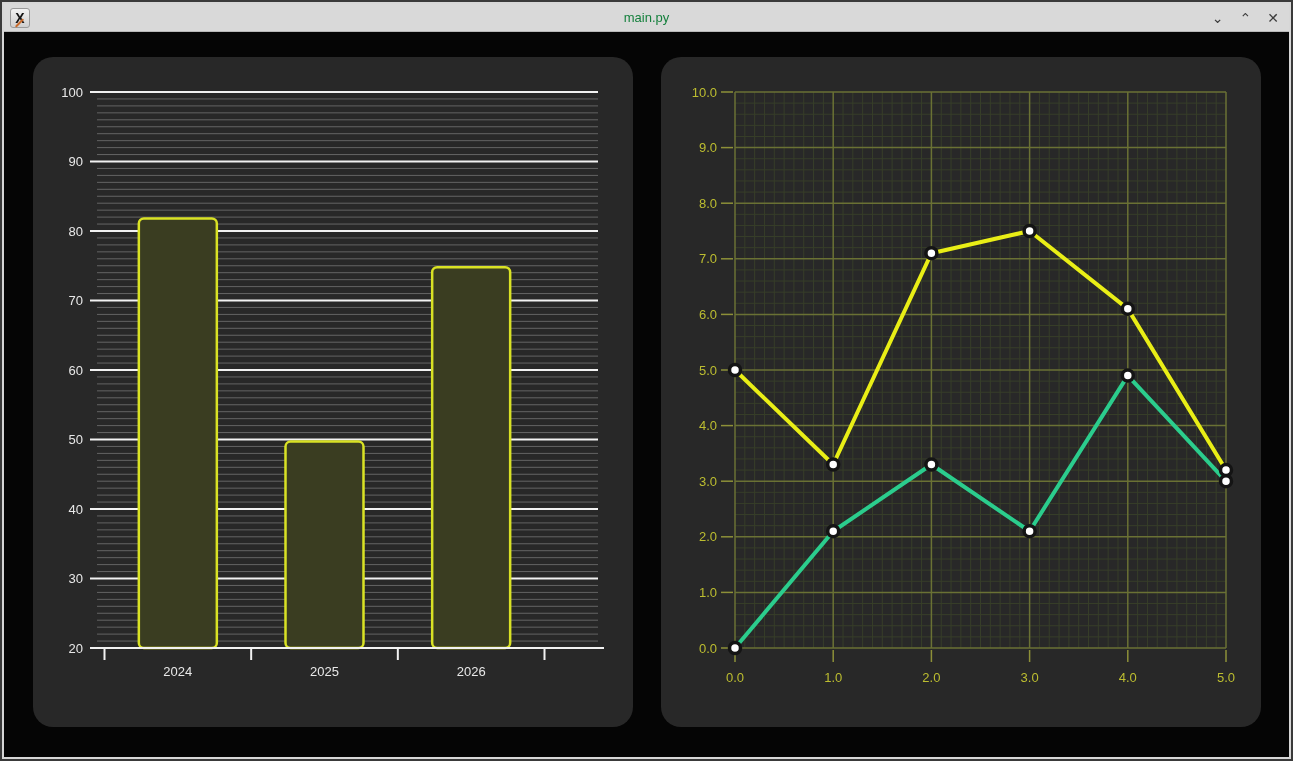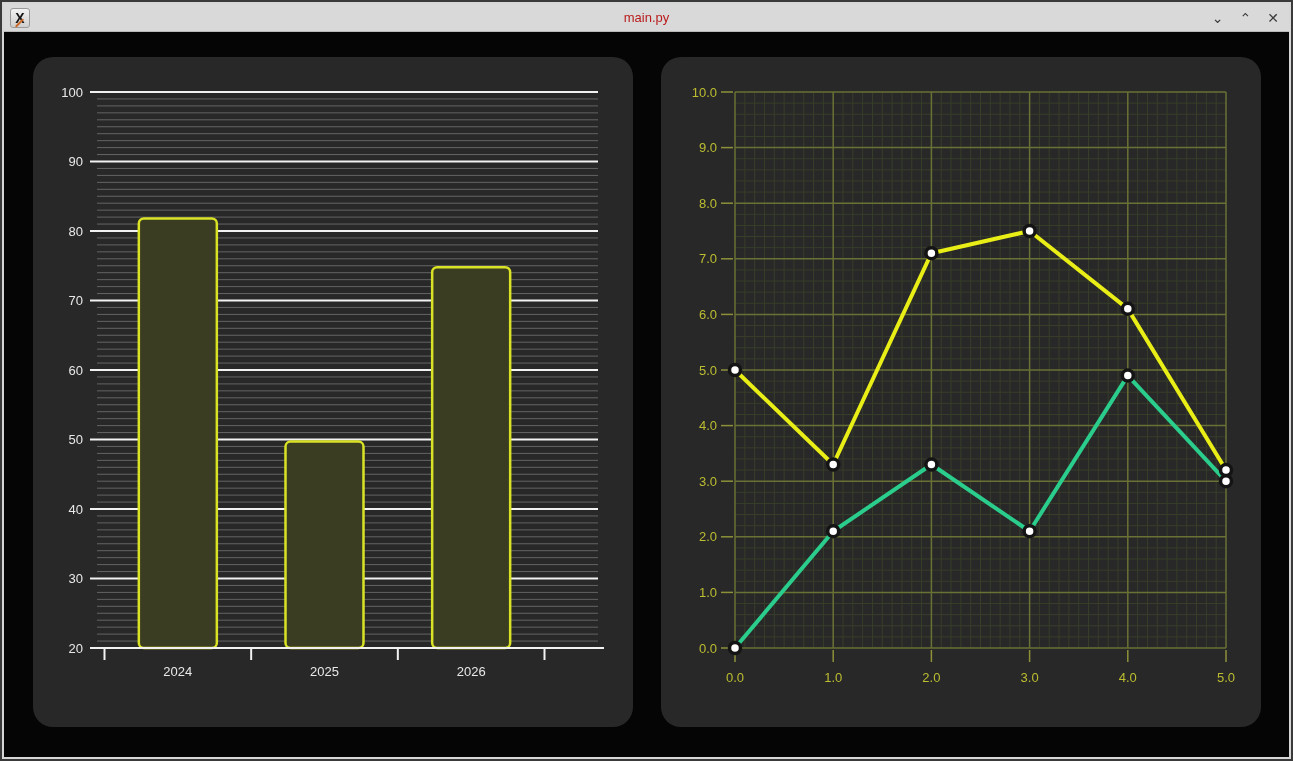--- a/index.html
+++ b/index.html
@@ -4,21 +4,21 @@
 <style>
   * { margin:0; padding:0; box-sizing:border-box; }
   html,body { width:1293px; height:761px; overflow:hidden;
               font-family:"Liberation Sans", sans-serif; }
   .frame { position:absolute; inset:0; background:#3a3a3a; }
   .window { position:absolute; inset:2px; border:2px solid #d7d7d7;
             background:#050505; display:flex; flex-direction:column; }
   .titlebar { height:28px; background:#d9d9d9; border-bottom:1px solid #b9b9b9;
               position:relative; display:flex; align-items:center;
               justify-content:center; flex:0 0 auto; }
-  .title { font-size:13px; color:#b91c1c;text-align:center; }
+  .title { font-size:13px; color:#15803d;text-align:center; }
   .app-icon { position:absolute; left:6px; top:4px; width:20px; height:20px;
               background:linear-gradient(180deg,#f2f2f2,#cfcfcf);
               border:1px solid #9a9a9a; border-radius:3px;
               display:flex; align-items:center; justify-content:center;
               font-size:14px; font-weight:bold; color:#141414; }
   .app-icon i { position:absolute; left:3px; bottom:3px; width:11px; height:2px;
                 background:#c96a2a; transform:rotate(-45deg); border-radius:1px; }
   .win-controls { position:absolute; right:10px; top:0; height:28px;
                   display:flex; align-items:center; gap:16px; }
   .win-btn { font-size:14px; color:#3c3c3c; line-height:1; cursor:default;

